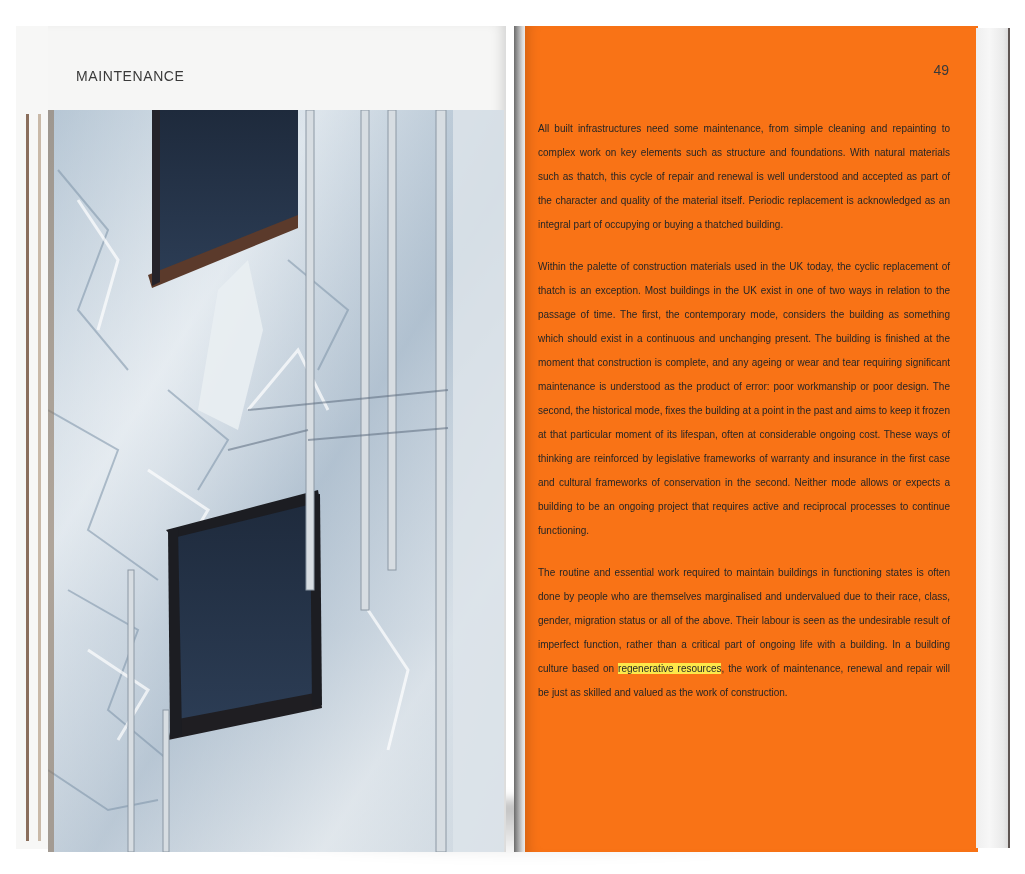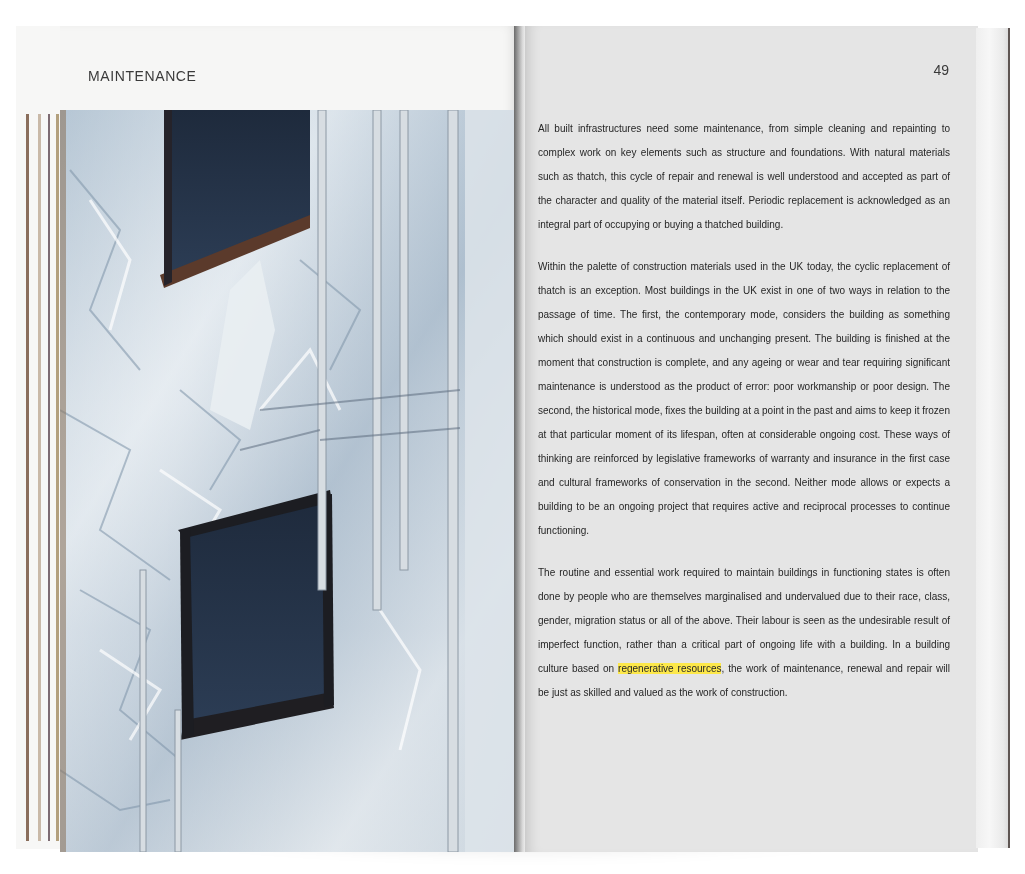--- a/index.html
+++ b/index.html
@@ -9,41 +9,41 @@
   }
   .book-shadow {
     position: absolute; left: 30px; top: 800px; width: 990px; height: 60px;
     background: radial-gradient(ellipse at 50% 0%, rgba(0,0,0,0.28), rgba(0,0,0,0) 70%);
     filter: blur(6px);
   }
   
   .left-edges { position: absolute; left: 16px; top: 26px; width: 50px; height: 823px; background: #f7f7f6; }
   .left-edges .stripe { position: absolute; top: 88px; bottom: 8px; width: 3px; }
   .left-page {
-    position: absolute; left: 60px; top: 26px; width: 458px; height: 826px; background: #f6f6f5;
+    position: absolute; left: 48px; top: 26px; width: 458px; height: 826px; background: #f6f6f5;
     box-shadow: inset -10px 0 14px -8px rgba(0,0,0,0.18);
   }
   .running-head {
     position: absolute; left: 28px; top: 42px; font-size: 14px; letter-spacing: 0.6px; color: #3a3a3a;
   }
   .photo {
     position: absolute; left: 0; top: 84px; width: 456px; height: 742px; overflow: hidden;
     background:
       linear-gradient(100deg, rgba(255,255,255,0.0) 0%, rgba(255,255,255,0.35) 30%, rgba(255,255,255,0) 60%),
       linear-gradient(180deg, #c5d2dd 0%, #d9e1e8 40%, #cfd9e2 70%, #e3e8ec 100%);
   }
   .photo svg { position: absolute; left: 0; top: 0; }
   
   .spine {
     position: absolute; left: 514px; top: 26px; width: 12px; height: 826px;
     background: linear-gradient(90deg, #6b6b6b 0%, #9a9a9a 30%, #d8d8d8 70%, #f3f3f3 100%);
   }
   
   .right-page {
-    position: absolute; left: 525px; top: 26px; width: 453px; height: 826px; background: #e5e5e5;
+    position: absolute; left: 525px; top: 26px; width: 453px; height: 826px; background: #f97316;
     box-shadow: inset 12px 0 14px -10px rgba(0,0,0,0.18);
   }
   .right-edges { position: absolute; left: 976px; top: 28px; width: 34px; height: 820px;
     background: linear-gradient(90deg, #efefef, #f7f7f7 40%, #eaeaea 80%, #d7d7d7); }
   .right-edges .rim { position: absolute; right: 0; top: 0; bottom: 0; width: 2px; background: #5e5552; }
   .page-number { position: absolute; right: 29px; top: 36px; font-size: 14px; color: #3a3a3a; }
   .body-text {
     position: absolute; left: 13px; top: 91px; width: 412px;
     font-size: 10px; line-height: 24px; color: #262626; text-align: justify;
     hyphens: manual;

